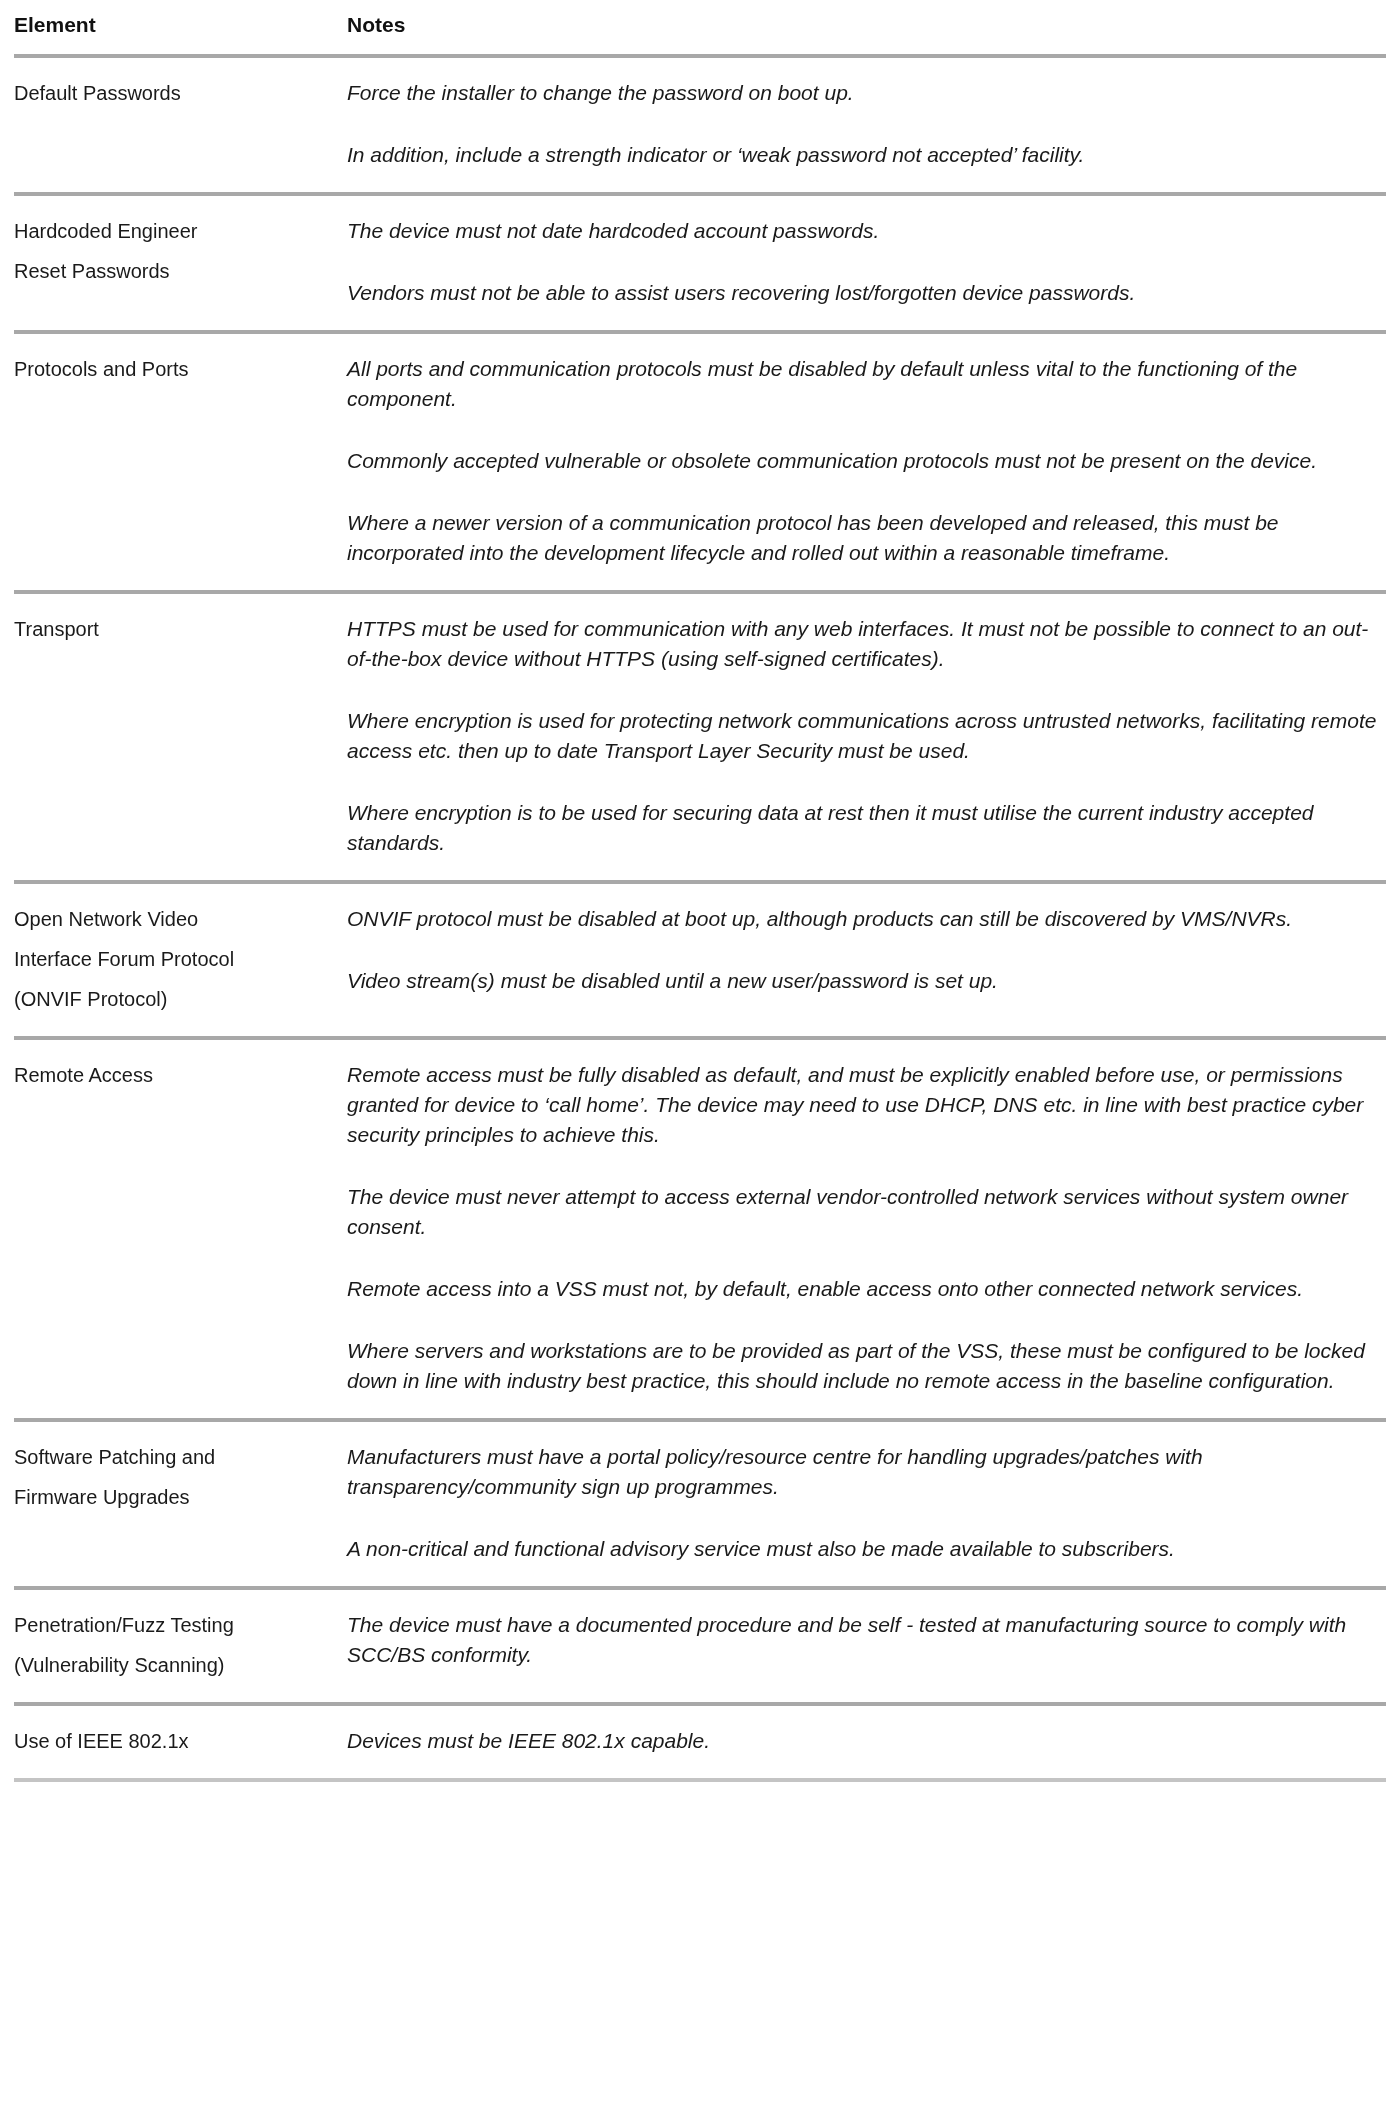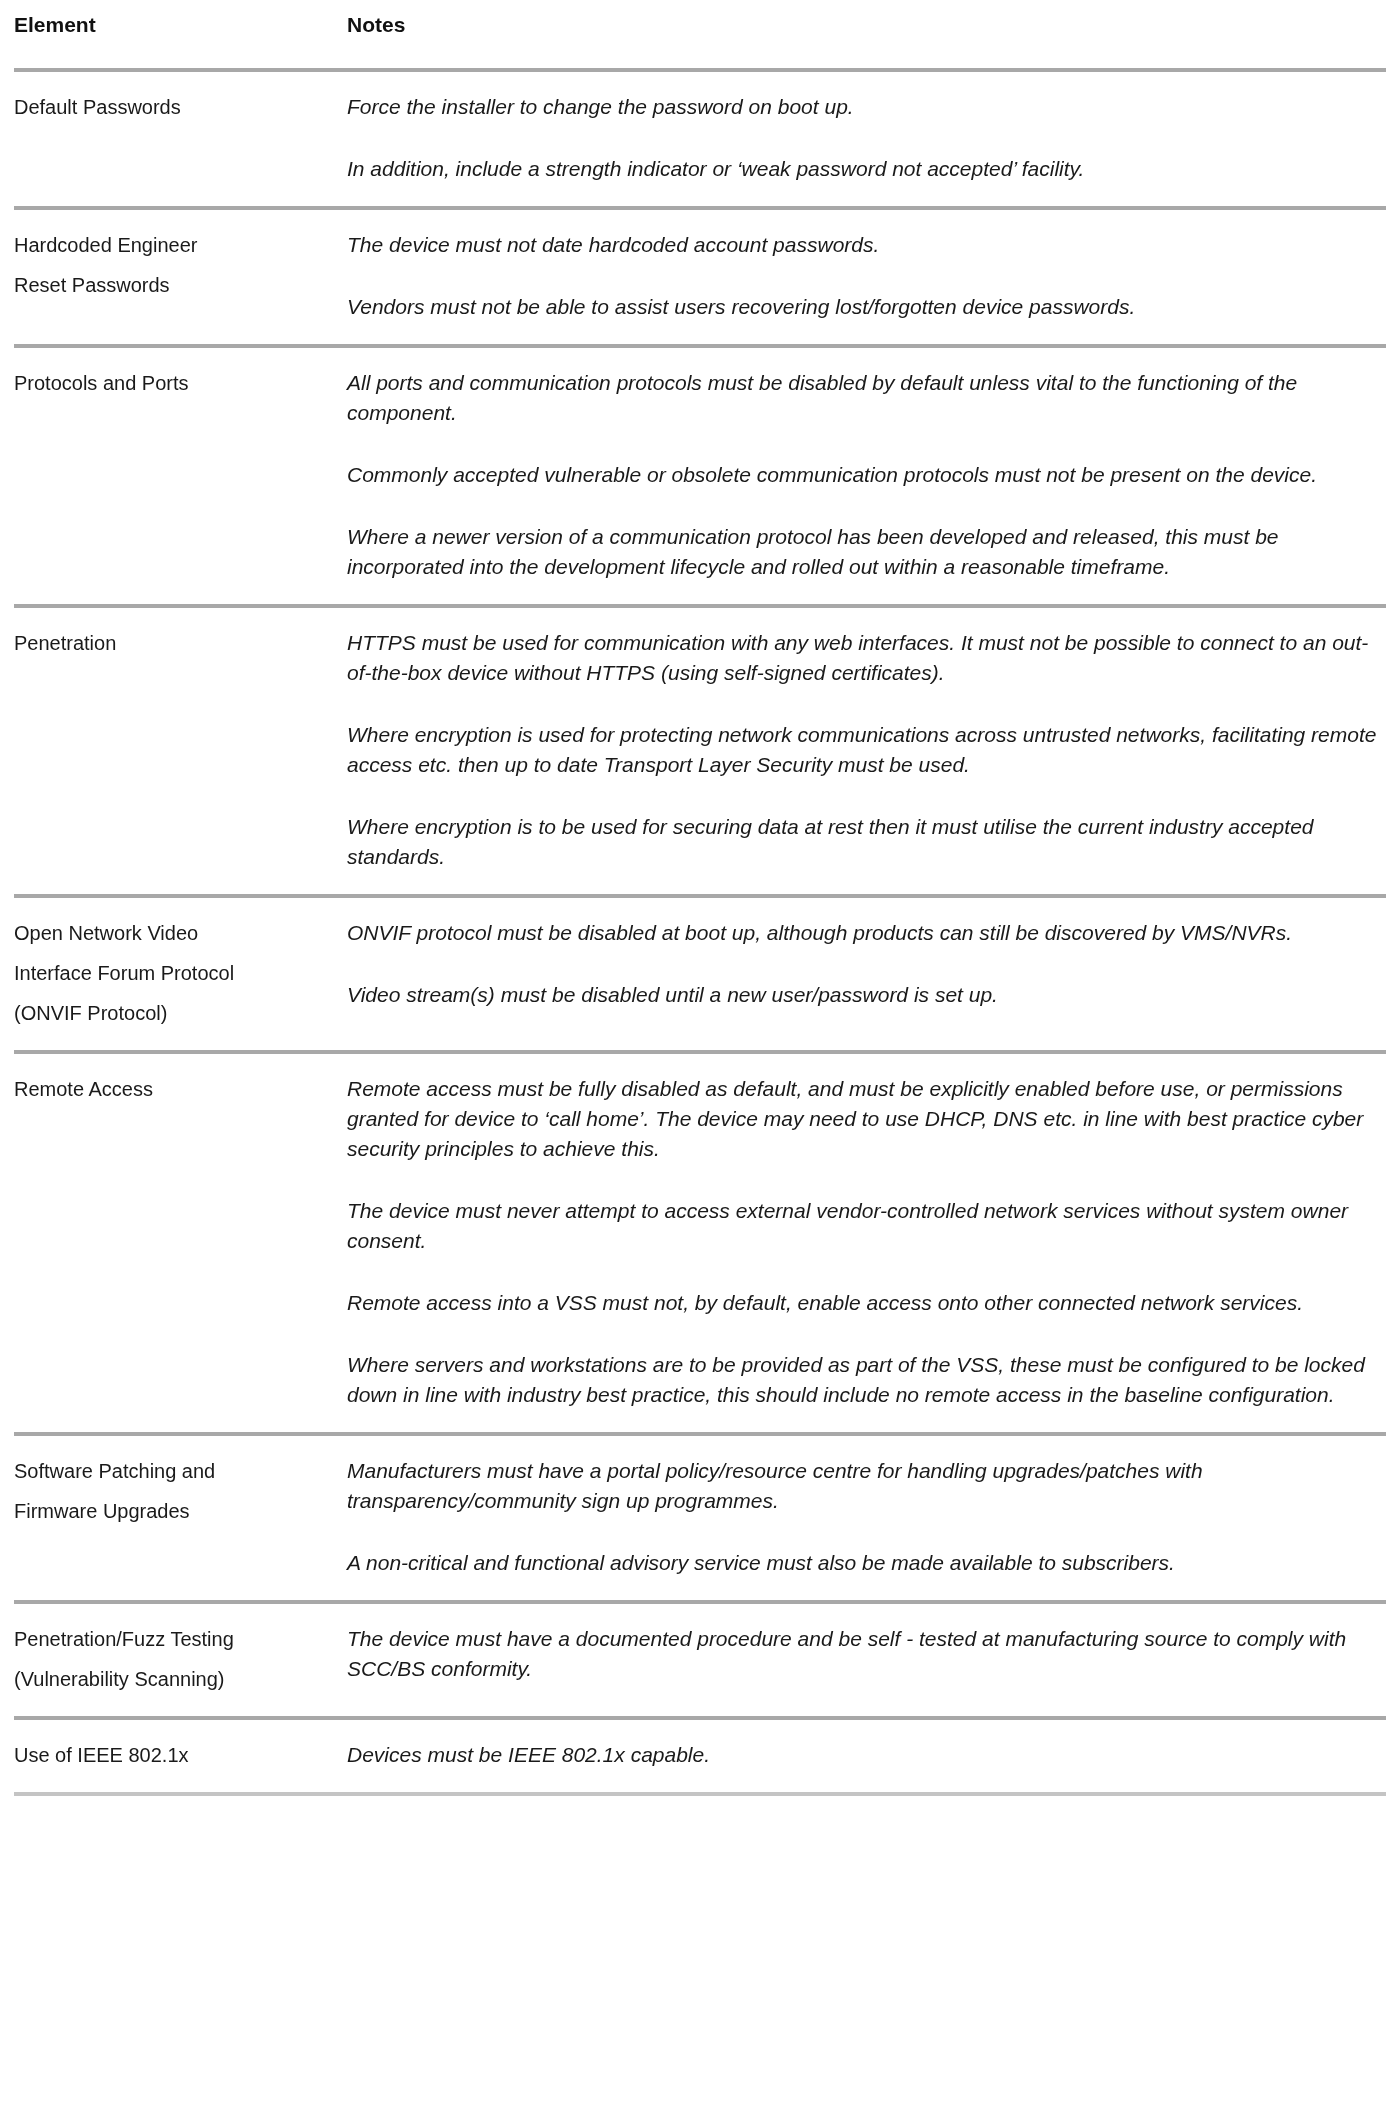--- a/index.html
+++ b/index.html
@@ -14,21 +14,21 @@
     font-family: "Liberation Sans", "DejaVu Sans", sans-serif;
     color: #1a1a1a;
   }
   .page {
     padding: 2px 14px 0 14px;
     box-sizing: border-box;
     width: 1400px;
   }
   .header-row {
     display: flex;
-    padding: 8px 0 28px 0;
+    padding: 8px 0 14px 0;
   }
   .header-cell {
     font-weight: 700;
     font-size: 21px;
     line-height: 30px;
     color: #111111;
   }
   .cell-element {
     flex: none;
     width: 325px;
@@ -106,21 +106,21 @@
         </div>
         <div class="cell-notes">
           <p class="note">All ports and communication protocols must be disabled by default unless vital to the functioning of the component.</p>
           <p class="note">Commonly accepted vulnerable or obsolete communication protocols must not be present on the device.</p>
           <p class="note">Where a newer version of a communication protocol has been developed and released, this must be incorporated into the development lifecycle and rolled out within a reasonable timeframe.</p>
         </div>
       </div>
       <div class="rule"></div>
       <div class="t-row">
         <div class="cell-element">
-          <div class="element-line">Penetration</div>
+          <div class="element-line">Transport</div>
         </div>
         <div class="cell-notes">
           <p class="note">HTTPS must be used for communication with any web interfaces. It must not be possible to connect to an out-of-the-box device without HTTPS (using self-signed certificates).</p>
           <p class="note">Where encryption is used for protecting network communications across untrusted networks, facilitating remote access etc. then up to date Transport Layer Security must be used.</p>
           <p class="note">Where encryption is to be used for securing data at rest then it must utilise the current industry accepted standards.</p>
         </div>
       </div>
       <div class="rule"></div>
       <div class="t-row">
         <div class="cell-element">

